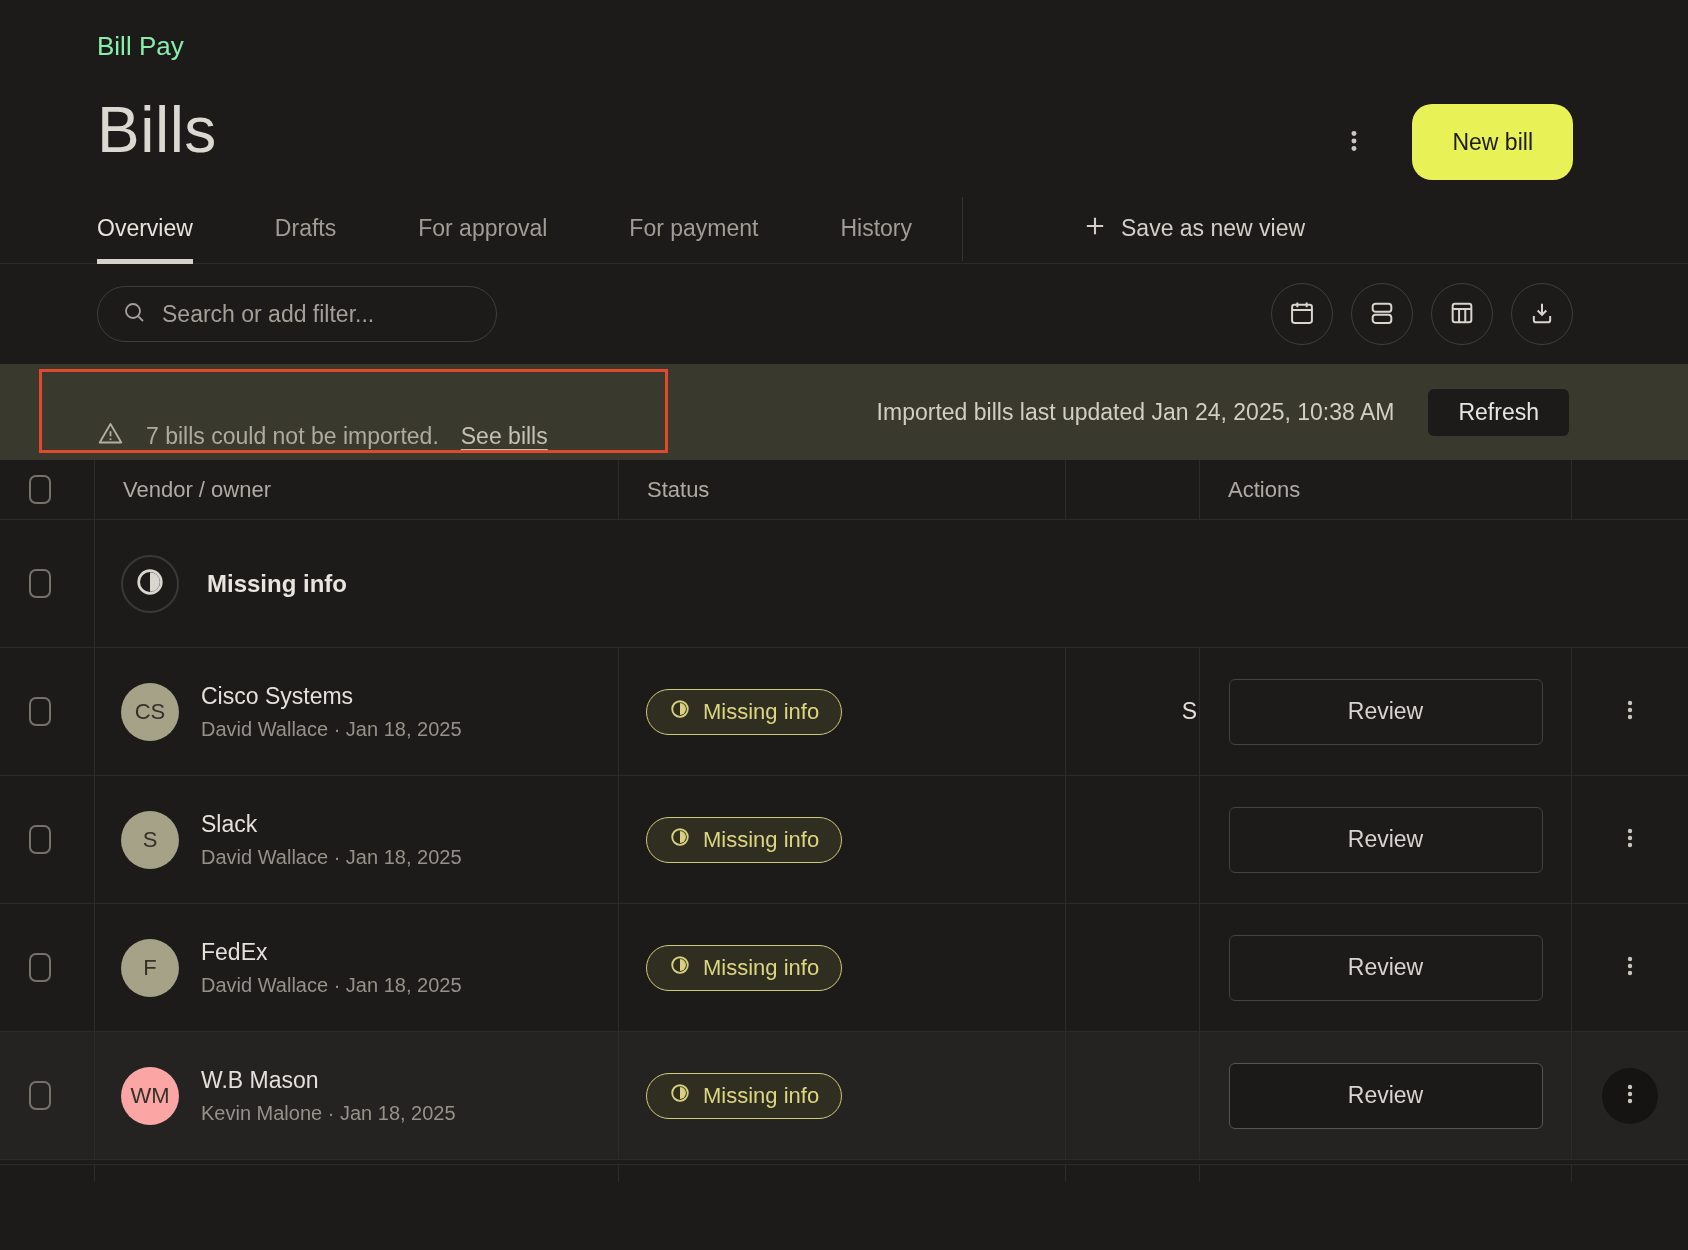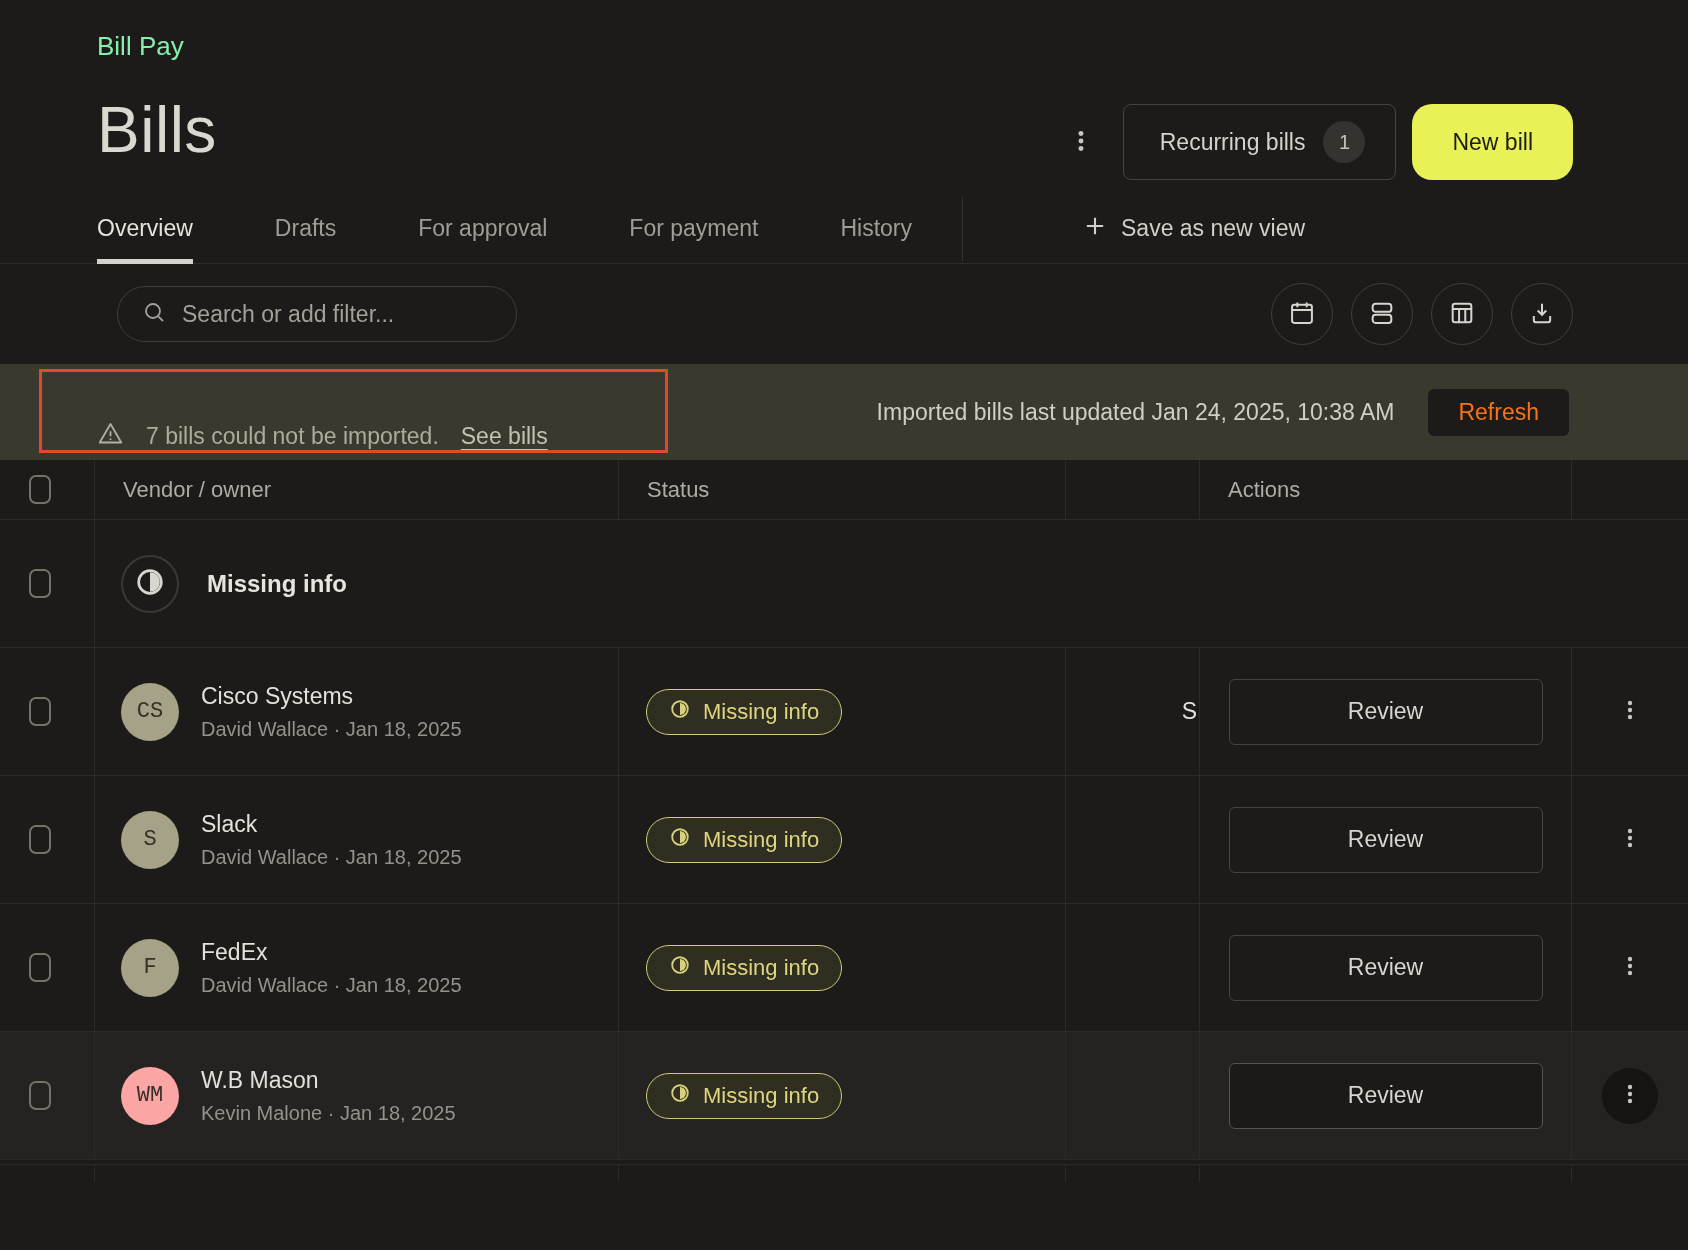--- a/index.html
+++ b/index.html
@@ -34,21 +34,21 @@
   .tabs { display:flex; gap:82px; height:100%; }
   .tab { position:relative; display:flex; align-items:center; height:100%;
     font-size:23px; color:#a19c95; cursor:pointer; }
   .tab--active { color:#e7e3dd; }
   .tab--active::after { content:""; position:absolute; left:0; right:0; bottom:-1px; height:5px; background:#d5d1cb; }
   .tabs-divider { width:1px; height:64px; background:#35332f; margin-left:50px; }
   .save-view { margin-left:118px; display:flex; align-items:center; gap:12px;
     font-size:23px; color:#d2cec8; cursor:pointer; }
   .save-view svg { color:#d2cec8; }
   
-  .toolbar { height:100px; padding:0 115px 0 97px; display:flex; align-items:center;margin-left:20px; }
+  .toolbar { height:100px; padding:0 115px 0 97px; display:flex; align-items:center; }
   .search-pill { width:400px; height:56px; border:1px solid #403e3a; border-radius:28px;
     display:flex; align-items:center; gap:16px; padding:0 24px; background:transparent; }
   .search-pill svg { flex:none; color:#a49f98; }
   .search-pill input { flex:1; background:transparent; border:none; outline:none;
     font-size:23px; color:#d8d4ce; font-family:inherit; }
   .search-pill input::placeholder { color:#a49f98; }
   .toolbar-right { margin-left:auto; display:flex; align-items:center; gap:18px; }
   .icon-circle { width:62px; height:62px; border-radius:50%; border:1px solid #403e3a;
     background:transparent; color:#d8d4ce; display:flex; align-items:center; justify-content:center; cursor:pointer; }
   .btn-options { height:56px; padding:0 26px 0 30px; border:1px solid #403e3a; border-radius:28px;
@@ -57,21 +57,21 @@
   .btn-options svg { color:#b5b0a9; }
   
   .banner { position:relative; height:96px; background:#3a392e; display:flex; align-items:center;
     padding:0 119px 0 97px; }
   .banner-left { display:flex; align-items:center; gap:22px; font-size:23px; color:#aeaa9e;margin-top:48px; }
   .banner-left svg { color:#b3afa3; }
   .banner-link { color:#c4c0b4; text-decoration:underline; text-underline-offset:5px; cursor:pointer; }
   .banner-right { margin-left:auto; display:flex; align-items:center; gap:34px; }
   .banner-updated { font-size:23px; color:#d2ceC4; }
   .btn-refresh { height:47px; padding:0 30px; background:#1c1b19; border:none; border-radius:6px;
-    color:#f97316; font-size:23px; font-family:inherit; cursor:pointer; }
+    color:#e5e5e5; font-size:23px; font-family:inherit; cursor:pointer; }
   .annotation { position:absolute; left:39px; top:5px; width:629px; height:84px;
     border:3px solid #e2492c; pointer-events:none; }
   
   .bills-table { width:1688px; }
   .trow { display:grid; grid-template-columns:95px 524px 447px 134px 372px 116px; }
   .cell { border-right:1px solid #2d2b27; display:flex; align-items:center; min-width:0; }
   .cell:last-child { border-right:none; }
   .thead { height:60px; border-bottom:1px solid #2d2b27; }
   .thead .cell { font-size:22px; color:#afaaa3; }
   .th-pad { padding-left:28px; }
@@ -80,21 +80,21 @@
   .group-row { height:128px; border-bottom:1px solid #2d2b27; }
   .group-main { grid-column:2 / 7; display:flex; align-items:center; gap:28px; padding-left:26px; }
   .group-avatar { width:58px; height:58px; border-radius:50%; border:2px solid #3a3834;
     display:flex; align-items:center; justify-content:center; color:#d9d5cf; }
   .group-label { font-size:24px; font-weight:700; color:#e8e4de; }
   .data-row { height:128px; border-bottom:1px solid #2d2b27; }
   .data-row--hover { background:#242321; }
   .vendor-cell { gap:22px; padding-left:26px; }
   .avatar { width:58px; height:58px; border-radius:50%; flex:none;
     display:flex; align-items:center; justify-content:center;
-    font-size:22px; color:#33312a;font-family:Liberation Mono, monospace; }
+    font-size:22px; color:#33312a; }
   .vendor-text { display:flex; flex-direction:column; gap:8px; }
   .vendor-name { font-size:23px; color:#e4e0da; }
   .vendor-owner { font-size:20px; color:#96918a; }
   .status-cell { padding-left:27px; }
   .status-pill { display:inline-flex; align-items:center; gap:12px; height:46px; padding:0 22px;
     border:1.5px solid #cfc97c; border-radius:23px; background:#302e20;
     color:#ddd680; font-size:22px; }
   .status-pill svg { color:#d8d17c; }
   .amount-cell { justify-content:flex-end; padding-right:2px; overflow:hidden;
     font-size:23px; color:#e4e0da; }
@@ -120,24 +120,20 @@
 
     <div class="header-actions">
       <button class="more-btn">
         <span>
           <svg width="26" height="26" viewBox="0 0 24 24" fill="currentColor">
             <circle cx="12" cy="5" r="2.3"></circle>
               <circle cx="12" cy="12" r="2.3"></circle>
               <circle cx="12" cy="19" r="2.3"></circle>
           </svg>
         </span>
-      </button>
-      <button class="btn-recurring">
-        <span>Recurring bills</span>
-        <span class="badge">1</span>
       </button>
       <button class="btn-newbill">New bill</button>
     </div>
   </div>
 
   <div class="tabs-row">
     <div class="tabs">
       <div class="tab tab--active">Overview</div>
       <div class="tab">Drafts</div>
       <div class="tab">For approval</div>

